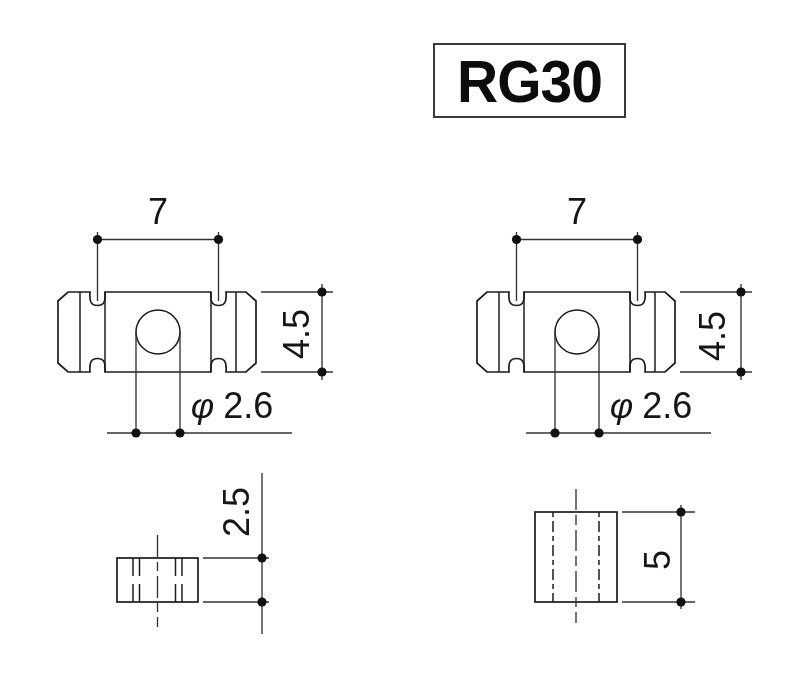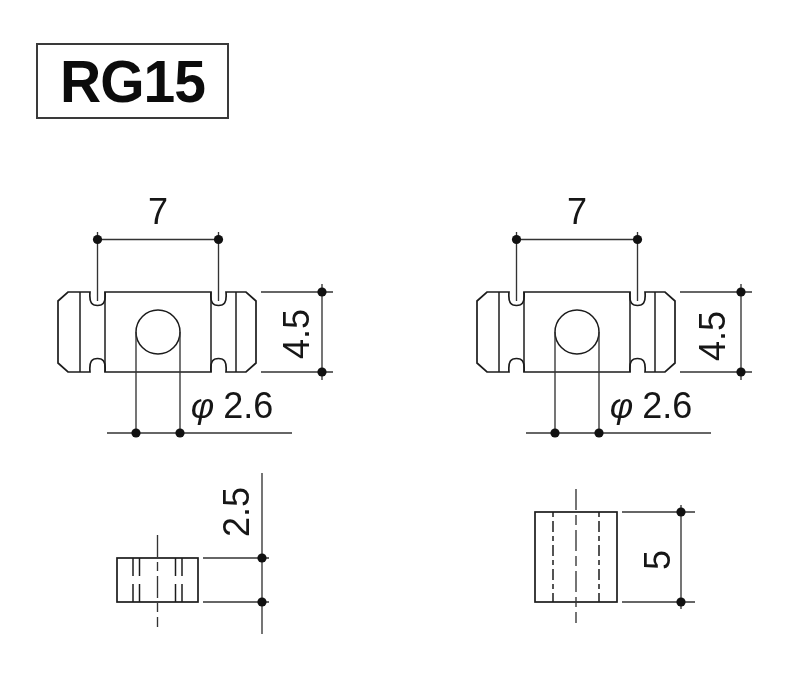--- a/index.html
+++ b/index.html
@@ -141,22 +141,22 @@
       <g>
         <line class="dimline" x1="622" y1="512" x2="695" y2="512"></line>
         <line class="dimline" x1="622" y1="602" x2="695" y2="602"></line>
         <line class="dimline" x1="681" y1="505" x2="681" y2="609"></line>
         <circle class="dot" cx="681" cy="512" r="4.6"></circle>
         <circle class="dot" cx="681" cy="602" r="4.6"></circle>
       </g>
     </g>
   </svg>
 
-  <div class="model-box" style="left:36px;top:43px;width:189px;height:72px;">
-    <span class="model-label">RG15</span>
+  <div class="model-box" style="left:433px;top:43px;width:189px;height:71px;">
+    <span class="model-label">RG30</span>
   </div>
 
   <div class="dim" style="left:158px;top:212px;">7</div>
   <div class="dim" style="left:577px;top:212px;">7</div>
 
   <div class="dim rot" style="left:297px;top:334px;">4.5</div>
   <div class="dim rot" style="left:713px;top:336px;">4.5</div>
 
   <div class="dim" style="left:232px;top:406px;">
     <span class="phi-symbol">φ</span><span>2.6</span>

